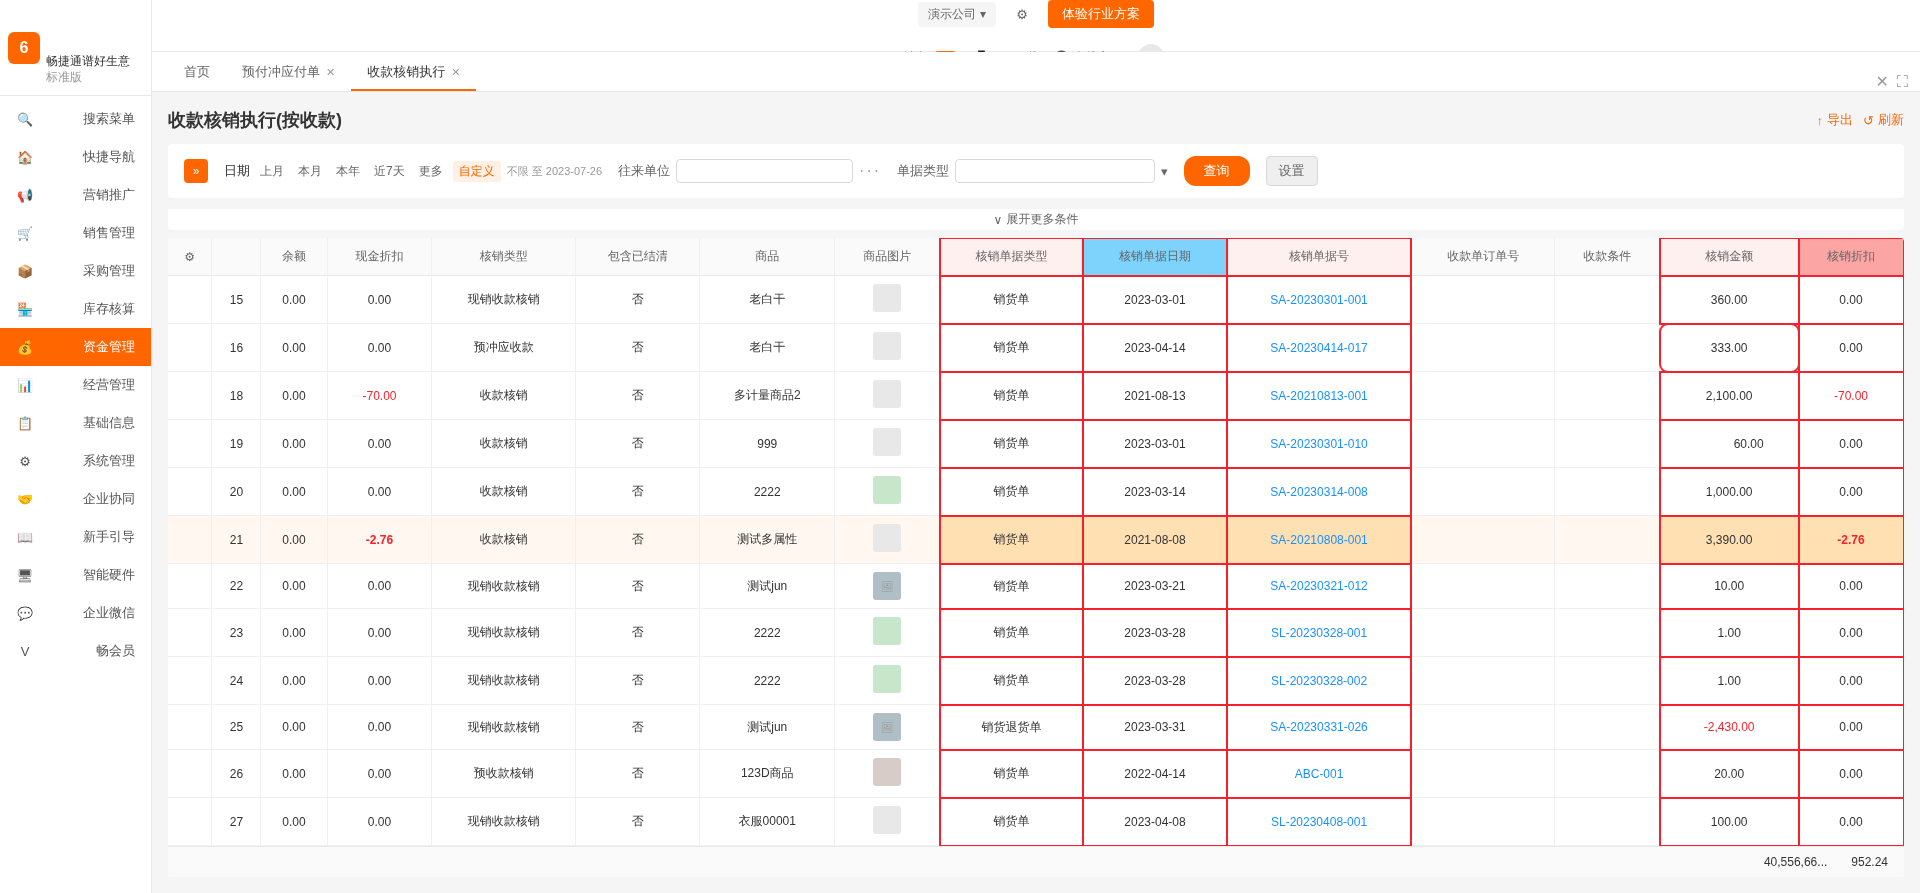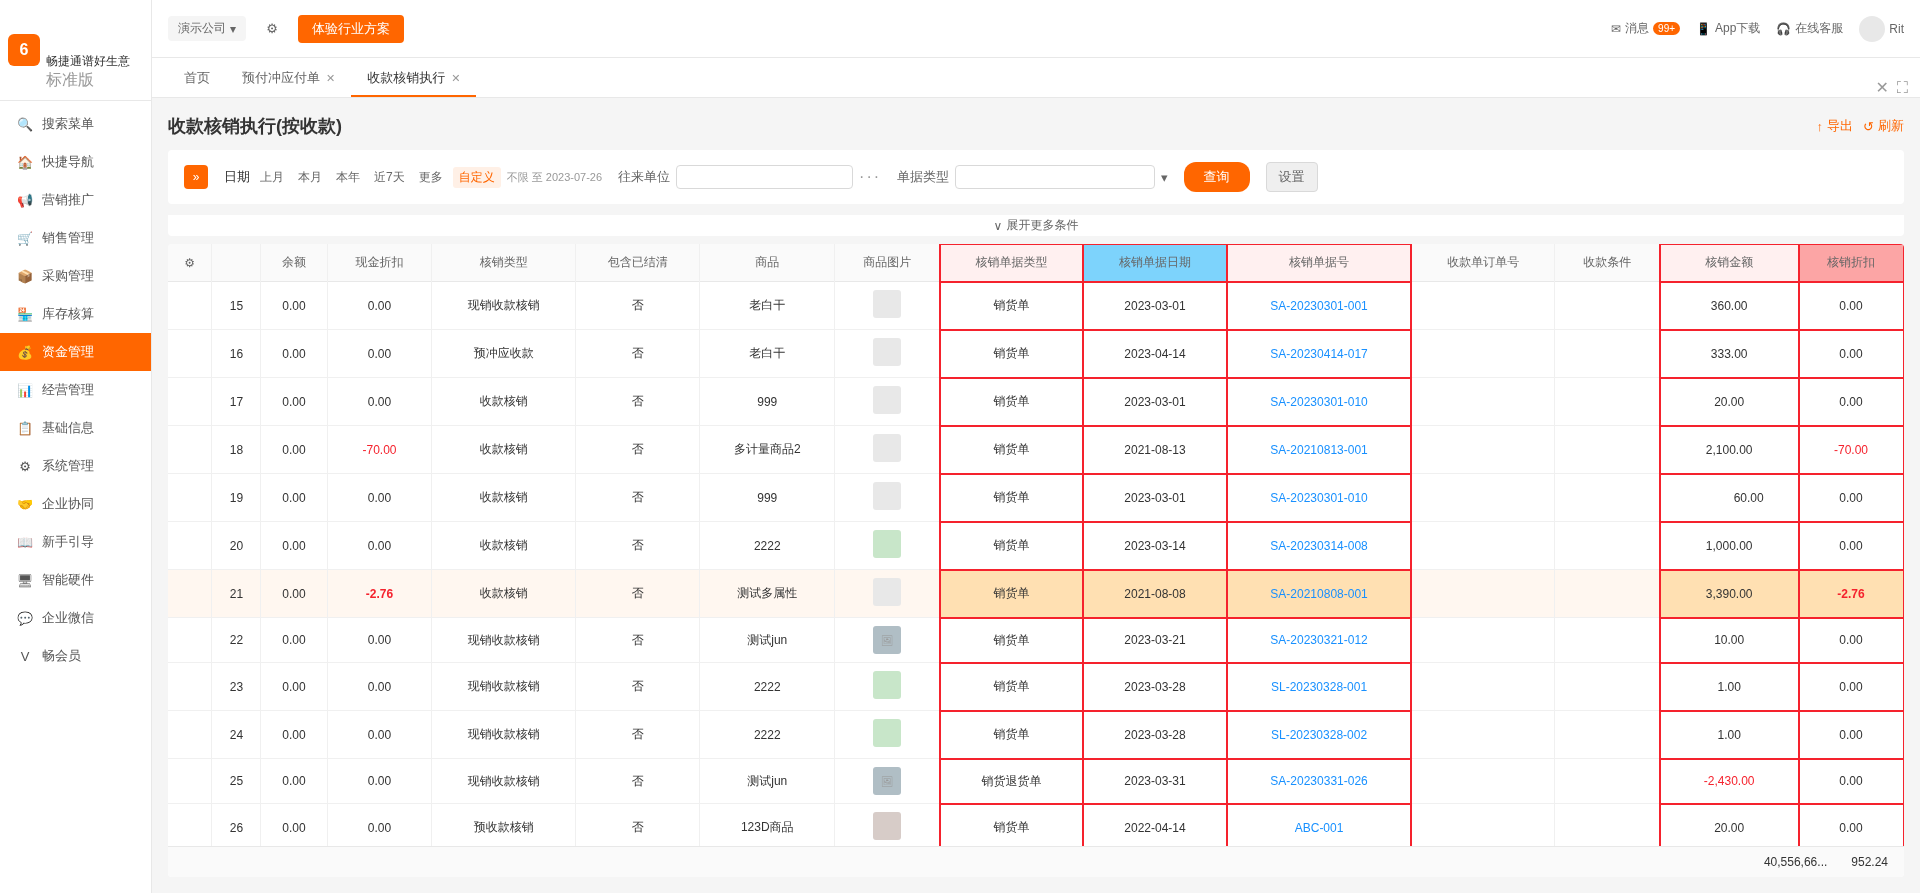--- a/index.html
+++ b/index.html
@@ -3,32 +3,32 @@
   <meta charset="utf-8">
   <style>
     * { margin: 0; padding: 0; box-sizing: border-box; }
     body { font-family: 'Microsoft YaHei', Arial, sans-serif; font-size: 13px; background: #f0f2f5; color: #333; width: 1920px; height: 893px; overflow: hidden; display: flex; }
 
     
     .sidebar { width: 152px; background: #fff; border-right: 1px solid #e8e8e8; display: flex; flex-direction: column; flex-shrink: 0; }
     .sidebar-logo { padding: 10px 8px; background: #fff; border-bottom: 1px solid #e8e8e8; display: flex; align-items: center; gap: 6px; }
     .logo-icon { width: 32px; height: 32px; background: #f60; border-radius: 6px; display: flex; align-items: center; justify-content: center; color: #fff; font-size: 16px; font-weight: bold; }
     .logo-text { font-size: 12px; color: #333; line-height: 1.3; margin-top: 44px; }
-    .logo-text .sub { color: #999; font-size: 16px; }
+    .logo-text .sub { color: #999; font-size: 12px; }
     .sidebar-nav { flex: 1; overflow-y: auto; padding: 4px 0; }
     .sidebar-item { display: flex; align-items: center; padding: 10px 16px; cursor: pointer; gap: 8px; color: #555; font-size: 13px; }
     .sidebar-item.active { background: #f60; color: #fff; border-radius: 0; }
     .sidebar-item .icon { width: 18px; height: 18px; display: flex; align-items: center; justify-content: center; flex-shrink: 0; }
-    .sidebar-item .label { flex: 1; }
+    .sidebar-item .label { flex: 1; text-align: right; }
 
     
     .main { flex: 1; display: flex; flex-direction: column; overflow: hidden; }
 
     
-    .top-header { height: 58px; background: #fff; border-bottom: 1px solid #e8e8e8; display: flex; align-items: center; padding: 0 16px; gap: 16px; justify-content: space-between; }
+    .top-header { height: 52px; background: #fff; border-bottom: 1px solid #e8e8e8; display: flex; align-items: center; padding: 0 16px; gap: 16px; justify-content: space-between; flex-direction: column; }
     .top-header-left { display: flex; align-items: center; gap: 12px; }
     .company-selector { display: flex; align-items: center; gap: 4px; background: #f5f5f5; border-radius: 4px; padding: 4px 10px; cursor: pointer; color: #666; font-size: 12px; }
     .settings-btn { width: 28px; height: 28px; display: flex; align-items: center; justify-content: center; cursor: pointer; color: #666; }
     .trial-btn { background: #f60; color: #fff; border: none; border-radius: 4px; padding: 5px 14px; cursor: pointer; font-size: 13px; font-weight: 500; }
     .top-header-right { display: flex; align-items: center; gap: 16px; color: #666; font-size: 12px; }
     .top-right-item { display: flex; align-items: center; gap: 4px; cursor: pointer; }
     .badge { background: #f60; color: #fff; border-radius: 10px; padding: 1px 5px; font-size: 10px; }
     .user-avatar { width: 26px; height: 26px; background: #e8e8e8; border-radius: 50%; }
 
     
@@ -306,38 +306,21 @@
                 <td>0.00</td>
                 <td>预冲应收款</td>
                 <td>否</td>
                 <td>老白干</td>
                 <td><div class="thumb default"></div></td>
                 <td style="outline: rgb(245, 34, 45) solid 2px; outline-offset: -1px;">销货单</td>
                 <td style="outline: rgb(245, 34, 45) solid 2px; outline-offset: -1px;">2023-04-14</td>
                 <td style="outline: rgb(245, 34, 45) solid 2px; outline-offset: -1px; color: rgb(24, 144, 255); cursor: pointer;">SA-20230414-017</td>
                 <td></td>
                 <td></td>
-                <td style="outline: rgb(245, 34, 45) solid 2px; outline-offset: -1px;">333.00</td>
-                <td style="outline: rgb(245, 34, 45) solid 2px; outline-offset: -1px;">0.00</td>
-              </tr>
-              <tr>
-                <td></td>
-                <td>17</td>
-                <td>0.00</td>
-                <td>0.00</td>
-                <td>收款核销</td>
-                <td>否</td>
-                <td>999</td>
-                <td><div class="thumb default"></div></td>
-                <td style="outline: rgb(245, 34, 45) solid 2px; outline-offset: -1px;">销货单</td>
-                <td style="outline: rgb(245, 34, 45) solid 2px; outline-offset: -1px;">2023-03-01</td>
-                <td style="outline: rgb(245, 34, 45) solid 2px; outline-offset: -1px; color: rgb(24, 144, 255); cursor: pointer;">SA-20230301-010</td>
-                <td></td>
-                <td></td>
-                <td style="outline: rgb(245, 34, 45) solid 2px; outline-offset: -1px;">20.00</td>
+                <td style="outline: rgb(245, 34, 45) solid 2px; outline-offset: -1px; border-radius: 8px;">333.00</td>
                 <td style="outline: rgb(245, 34, 45) solid 2px; outline-offset: -1px;">0.00</td>
               </tr>
               <tr>
                 <td></td>
                 <td>18</td>
                 <td>0.00</td>
                 <td style="color: rgb(245, 34, 45);">-70.00</td>
                 <td>收款核销</td>
                 <td>否</td>
                 <td>多计量商品2</td>

